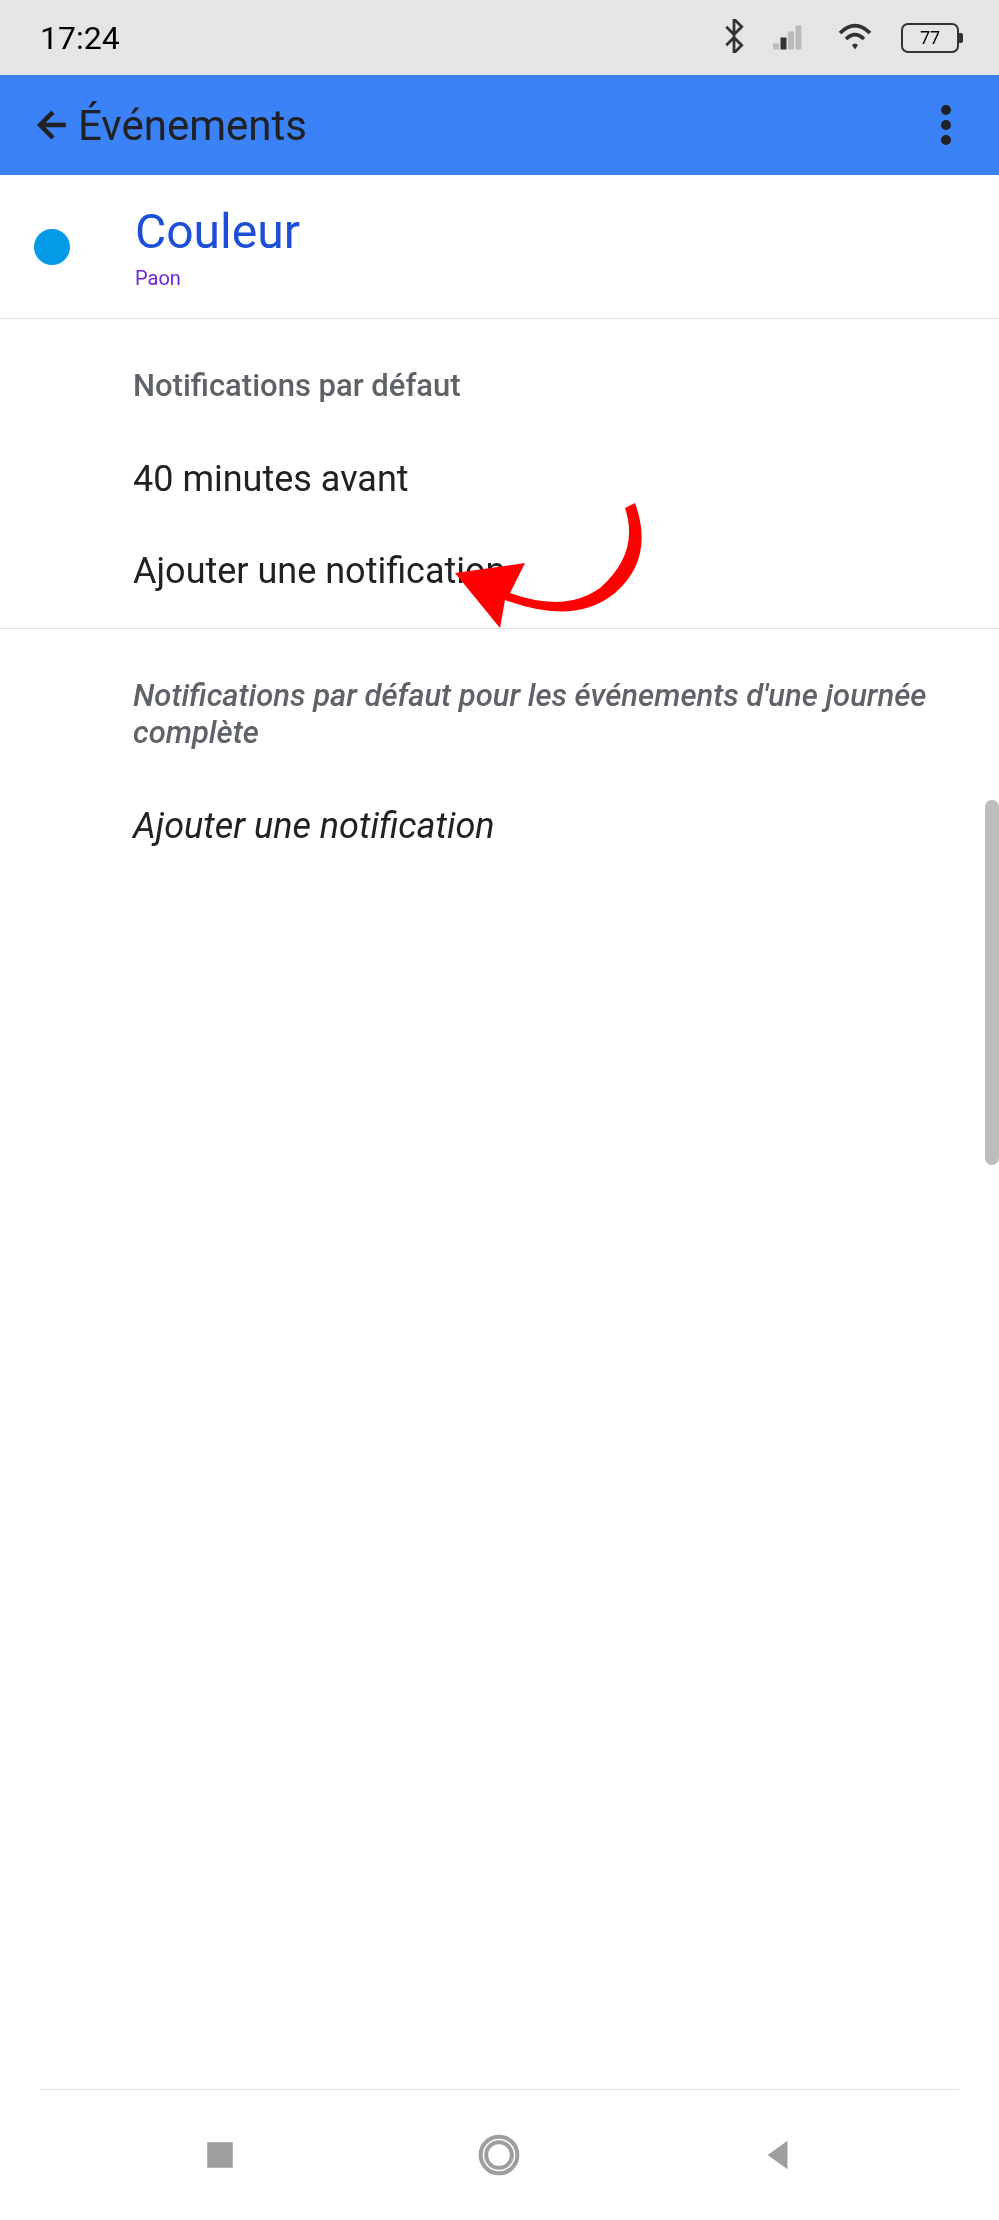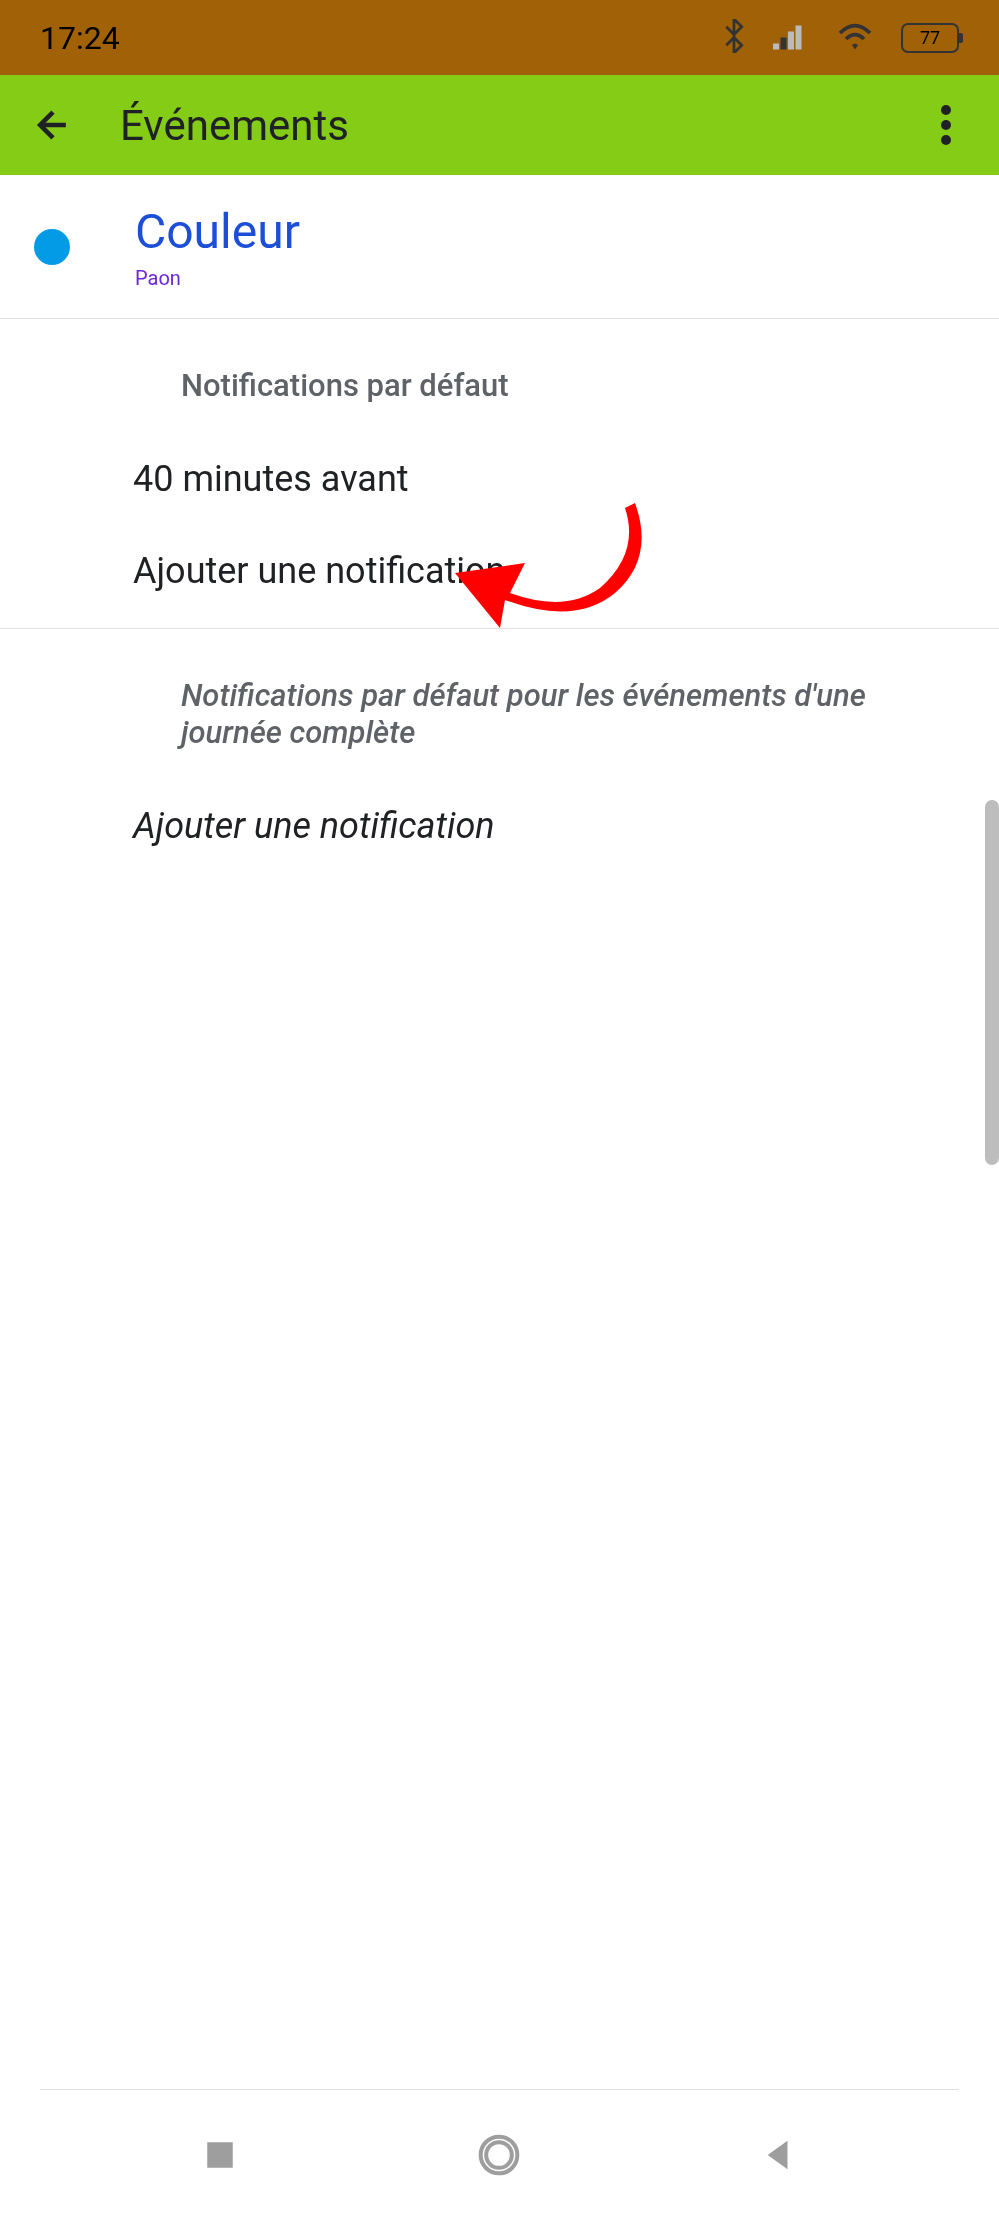--- a/index.html
+++ b/index.html
@@ -12,21 +12,21 @@
     body {
       width: 999px;
       height: 2220px;
       background: #ffffff;
       position: relative;
       overflow: hidden;
     }
     
     .status-bar {
       height: 75px;
-      background: #a16207;
+      background: #e5e5e5;
       display: flex;
       justify-content: space-between;
       align-items: center;
       padding: 0 40px;
     }
     
     .status-time {
       font-size: 32px;
       color: #000;
       font-weight: 400;
@@ -56,25 +56,24 @@
       right: -6px;
       top: 8px;
       width: 4px;
       height: 10px;
       background: #333;
       border-radius: 0 2px 2px 0;
     }
     
     .app-bar {
       height: 100px;
-      background: #84cc16;
+      background: #3b82f6;
       display: flex;
       align-items: center;
       padding: 0 28px;
-      gap: 42px;
     }
     
     .back-arrow {
       width: 50px;
       height: 50px;
       display: flex;
       align-items: center;
       justify-content: center;
     }
     
@@ -133,21 +132,20 @@
     .section {
       padding: 0;
       border-bottom: 1px solid #e0e0e0;
     }
     
     .section-header {
       font-size: 31px;
       color: #5f6368;
       font-weight: 500;
       padding: 48px 40px 30px 133px;
-      margin-left: 48px;
     }
     
     .section-item {
       font-size: 36px;
       color: #202124;
       padding: 24px 40px 26px 133px;
     }
     
     .section-item:last-child {
       padding-bottom: 36px;

